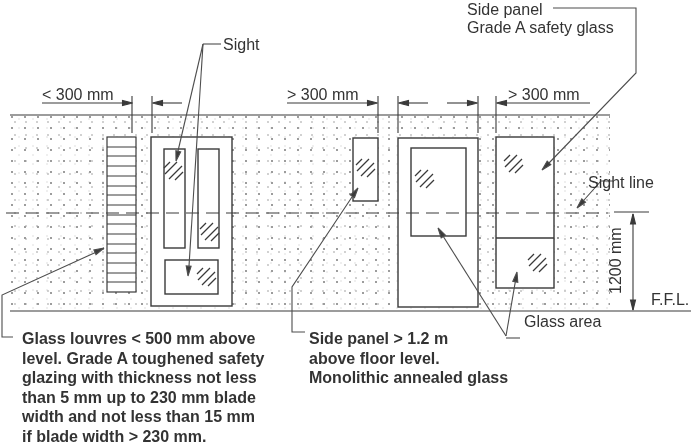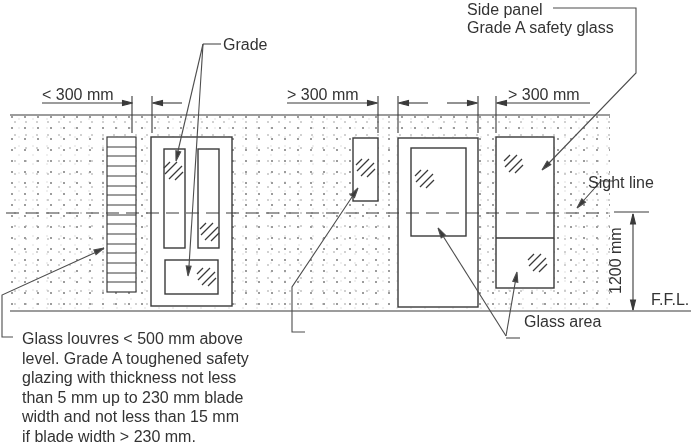--- a/index.html
+++ b/index.html
@@ -7,21 +7,21 @@
           font-family:"Liberation Sans",sans-serif;color:#333;}
   .wall-stipple{position:absolute;left:10px;top:115px;width:600px;height:196px;
     background-image:
       radial-gradient(circle at 2px 2px,  #9a9a9a 0.7px, transparent 1px),
       radial-gradient(circle at 5px 7px,  #b8b8b8 0.6px, transparent 0.9px),
       radial-gradient(circle at 9px 4px,  #cccccc 0.5px, transparent 0.8px),
       radial-gradient(circle at 12px 11px,#ababab 0.6px, transparent 0.9px);
     background-size:13px 11px, 11px 13px, 14px 9px, 10px 14px;}
   svg.gfx{position:absolute;left:0;top:0;}
   .label{position:absolute;font-size:16px;line-height:18px;white-space:nowrap;color:#333;}
-  .note{line-height:19.5px;}
+  .note{line-height:19.5px;font-weight:bold;}
   .rot90{transform:rotate(-90deg);transform-origin:0 0;}
 </style>
 </head>
 <body>
 
 <div class="canvas">
 
   <div class="wall-stipple"></div>
 
   <svg class="gfx" width="691" height="445" viewBox="0 0 691 445">
@@ -143,21 +143,21 @@
 
     <g stroke="#4d4d4d" stroke-width="1.1" fill="#3a3a3a">
       <line x1="520" y1="338" x2="506" y2="338"></line>
       <line x1="506" y1="336" x2="443.3" y2="236.5"></line>
       <line x1="506" y1="336" x2="515.3" y2="281.9"></line>
       <polygon points="438,228 445.4,235.2 441.2,237.8"></polygon>
       <polygon points="517,272 517.8,282.3 512.8,281.4"></polygon>
     </g>
   </svg>
 
-  <div class="label" style="left:223px;top:36px">Grade</div>
+  <div class="label" style="left:223px;top:36px">Sight</div>
 
   <div class="label" style="left:467px;top:1px">
     <div>Side panel</div>
     <div>Grade A safety glass</div>
   </div>
 
   <div class="label" style="left:42px;top:86px">&lt; 300 mm</div>
   <div class="label" style="left:287px;top:86px">&gt; 300 mm</div>
   <div class="label" style="left:508px;top:86px">&gt; 300 mm</div>
 
@@ -171,14 +171,19 @@
 
   <div class="label note" style="left:22px;top:329px">
     <div>Glass louvres &lt; 500 mm above</div>
     <div>level. Grade A toughened safety</div>
     <div>glazing with thickness not less</div>
     <div>than 5 mm up to 230 mm blade</div>
     <div>width and not less than 15 mm</div>
     <div>if blade width &gt; 230 mm.</div>
   </div>
 
+  <div class="label note" style="left:309px;top:329px">
+    <div>Side panel &gt; 1.2 m</div>
+    <div>above floor level.</div>
+    <div>Monolithic annealed glass</div>
+  </div>
 
 </div>
 
 </body></html>

